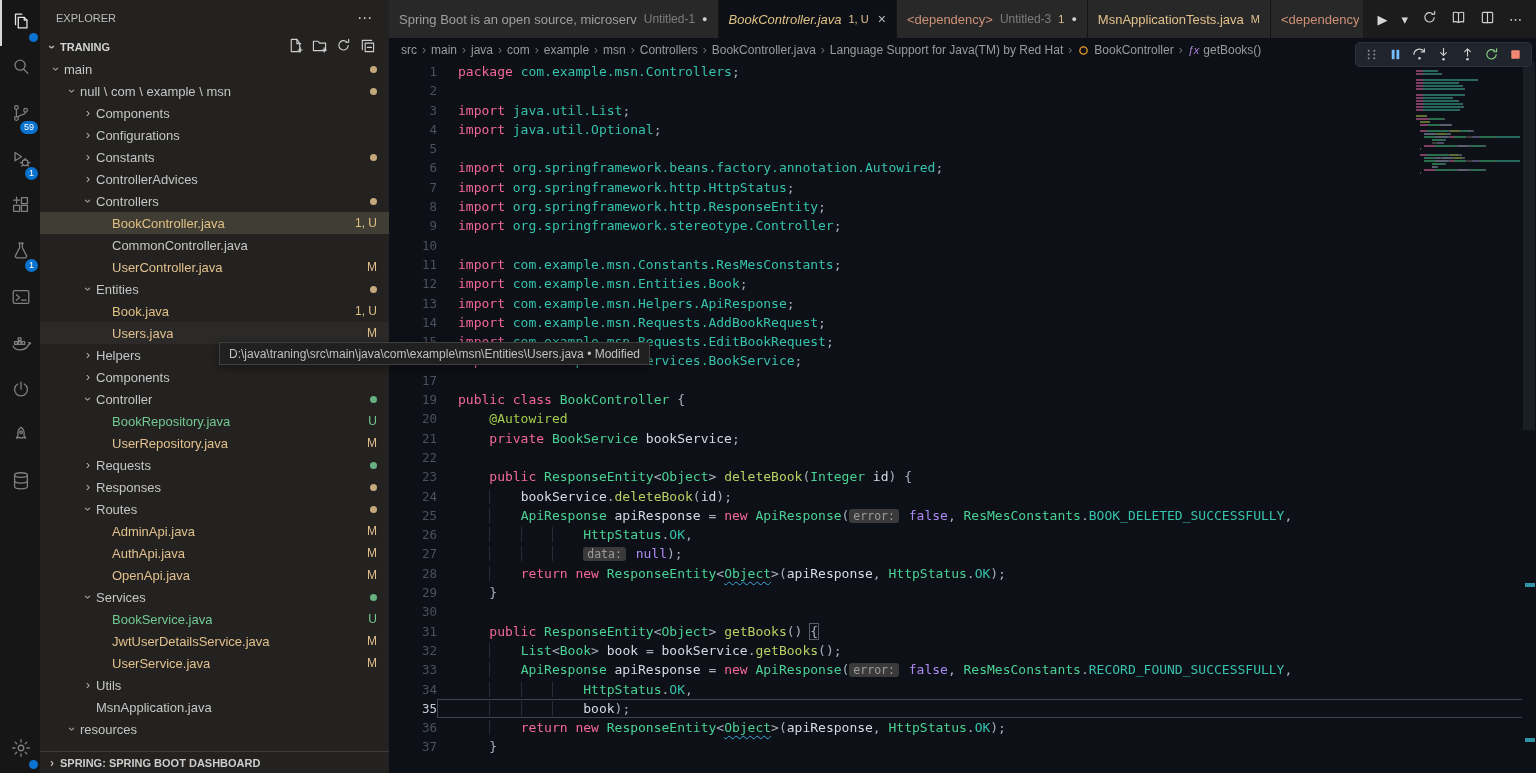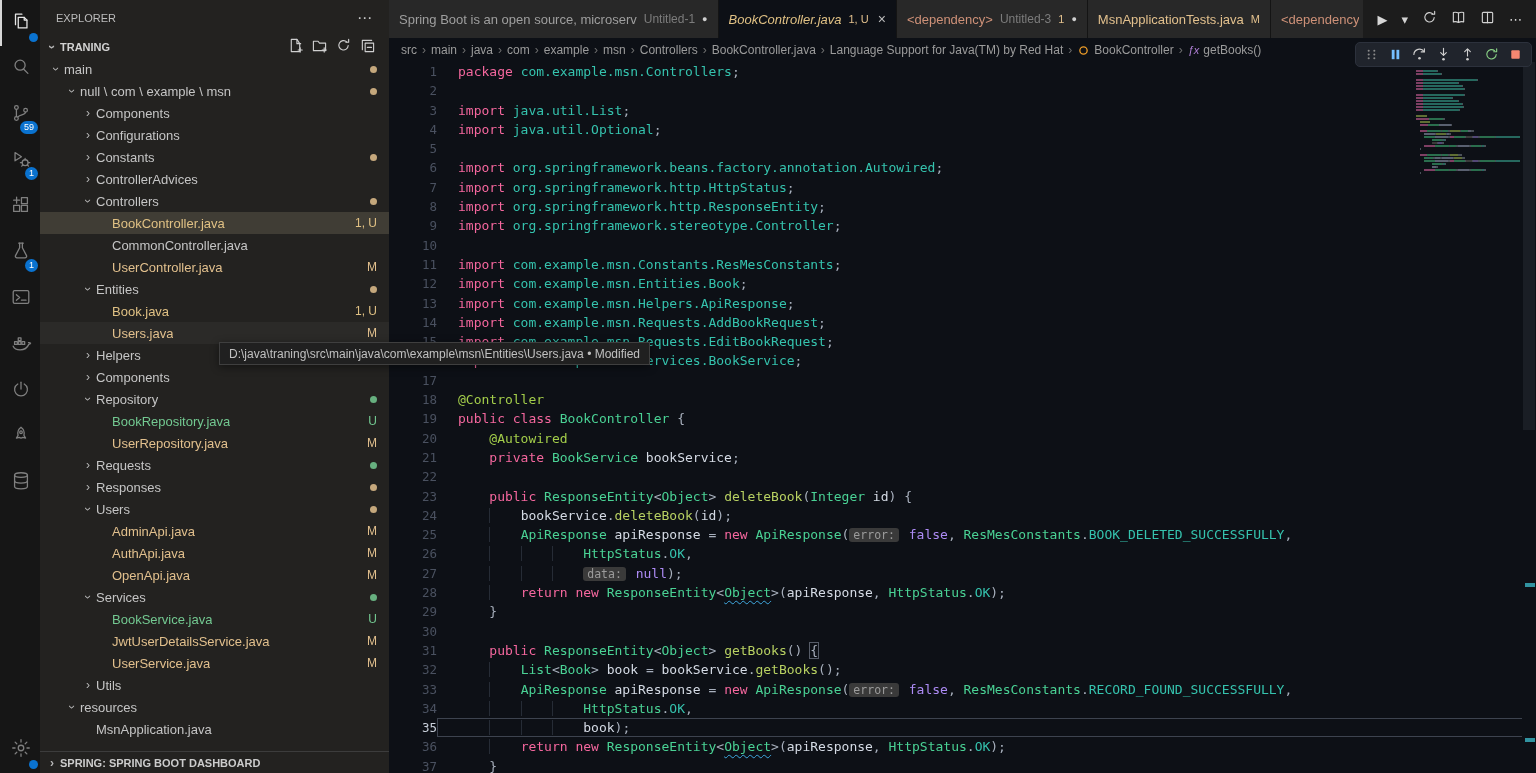--- a/index.html
+++ b/index.html
@@ -313,21 +313,21 @@
         <span class="lbl">Helpers</span>
         <span class="right"></span>
       </div>
       <div class="trow" style="padding-left: 40px;">
         <span class="chev">›</span>
         <span class="lbl">Components</span>
         <span class="right"></span>
       </div>
       <div class="trow" style="padding-left: 40px;">
         <span class="chev exp">›</span>
-        <span class="lbl">Repository</span>
+        <span class="lbl">Controller</span>
         <span class="right">
           <span class="gdot" style="background: rgb(115, 201, 145);"></span>
         </span>
       </div>
       <div class="trow" style="padding-left: 72px;">
         <span class="lbl c-unt">BookRepository.java</span>
         <span class="right">
           <span class="c-unt">U</span>
         </span>
       </div>
@@ -346,21 +346,21 @@
       </div>
       <div class="trow" style="padding-left: 40px;">
         <span class="chev">›</span>
         <span class="lbl">Responses</span>
         <span class="right">
           <span class="gdot" style="background: rgb(226, 192, 141);"></span>
         </span>
       </div>
       <div class="trow" style="padding-left: 40px;">
         <span class="chev exp">›</span>
-        <span class="lbl">Users</span>
+        <span class="lbl">Routes</span>
         <span class="right">
           <span class="gdot" style="background: rgb(226, 192, 141);"></span>
         </span>
       </div>
       <div class="trow" style="padding-left: 72px;">
         <span class="lbl c-mod">AdminApi.java</span>
         <span class="right">
           <span class="c-mod">M</span>
         </span>
       </div>
@@ -399,27 +399,27 @@
         <span class="lbl c-mod">UserService.java</span>
         <span class="right">
           <span class="c-mod">M</span>
         </span>
       </div>
       <div class="trow" style="padding-left: 40px;">
         <span class="chev">›</span>
         <span class="lbl">Utils</span>
         <span class="right"></span>
       </div>
+      <div class="trow" style="padding-left: 56px;">
+        <span class="lbl">MsnApplication.java</span>
+        <span class="right"></span>
+      </div>
       <div class="trow" style="padding-left: 24px;">
         <span class="chev exp">›</span>
         <span class="lbl">resources</span>
-        <span class="right"></span>
-      </div>
-      <div class="trow" style="padding-left: 56px;">
-        <span class="lbl">MsnApplication.java</span>
         <span class="right"></span>
       </div>
     </div>
   <div class="bottom-sec">
     <span class="chev">›</span>
     <span>SPRING: SPRING BOOT DASHBOARD</span>
   </div>
 </div>
 
 <div id="editor">
@@ -629,24 +629,20 @@
       </div>
       <div class="cline">
         <span class="ln">16</span>
         <span class="lc"><span class="tk-k">import </span><span class="tk-n">com.example.msn.Services.BookService</span><span class="tk-p">;</span></span>
       </div>
       <div class="cline">
         <span class="ln">17</span>
         <span class="lc"></span>
       </div>
       <div class="cline">
-        <span class="ln">18</span>
-        <span class="lc"><span class="tk-a">@Controller</span></span>
-      </div>
-      <div class="cline">
         <span class="ln">19</span>
         <span class="lc"><span class="tk-k">public class </span><span class="tk-t">BookController</span><span class="tk-p"> {</span></span>
       </div>
       <div class="cline">
         <span class="ln">20</span>
         <span class="lc"><span class="tk-g0">    </span><span class="tk-a">@Autowired</span></span>
       </div>
       <div class="cline">
         <span class="ln">21</span>
         <span class="lc"><span class="tk-g0">    </span><span class="tk-k">private </span><span class="tk-t">BookService</span><span class="tk-v"> bookService</span><span class="tk-p">;</span></span>

